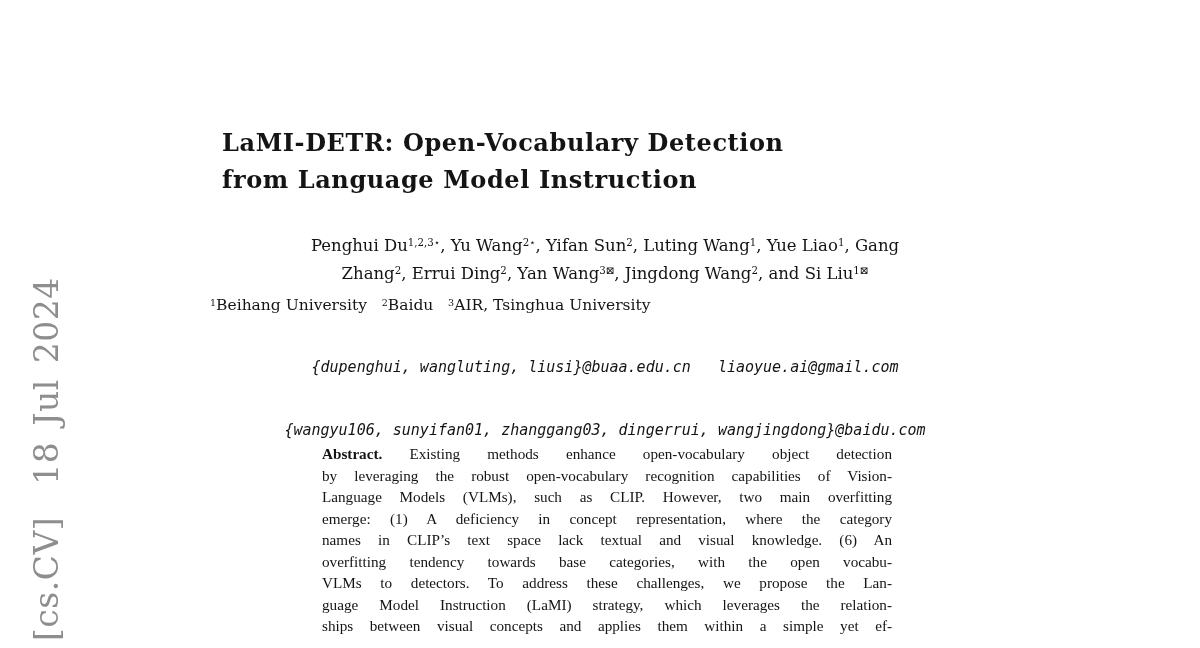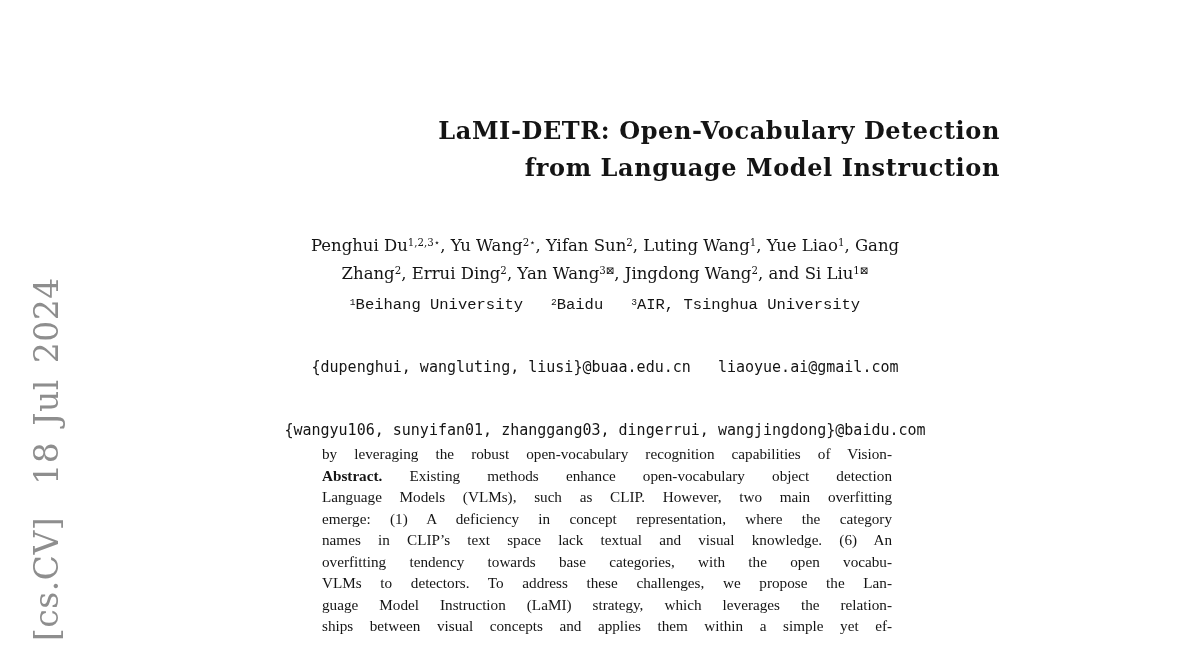--- a/index.html
+++ b/index.html
@@ -23,22 +23,22 @@
     line-height: 1;
     white-space: pre;
     word-spacing: 5px;
     letter-spacing: 0.5px;
   }
   .title {
     position: absolute;
     top: 112px;
     left: 210px;
     width: 790px;
-    margin: 0;
-    text-align: right;
+    margin: 12px;
+    text-align: left;
     font-family: "DejaVu Serif", serif;
     font-weight: bold;
     font-size: 24px;
     line-height: 37px;
     letter-spacing: 0.6px;
   }
   .title-line { display: block; }
   .authors {
     position: absolute;
     top: 233px;
@@ -51,36 +51,35 @@
   .sup {
     font-size: 62%;
     position: relative;
     top: -0.45em;
   }
   .affil {
     position: absolute;
     top: 295px;
     left: 210px;
     width: 790px;
-    text-align: center;
     font-size: 15.5px;
     line-height: 21px;
     white-space: pre;
-    font-family: Liberation Mono, monospace;
   }
   .emails {
     position: absolute;
     top: 314px;
     left: 210px;
     width: 790px;
     text-align: center;
     font-family: "DejaVu Sans Mono", monospace;
     font-size: 15px;
     line-height: 21.3px;
     white-space: pre;
+    font-style: italic;
   }
   .abstract {
     position: absolute;
     top: 445px;
     left: 322px;
     width: 570px;
     font-family: "Liberation Serif", serif;
     font-size: 15.2px;
   }
   .abs-line {
@@ -109,22 +108,22 @@
   </div>
 
   <div class="affil"><span class="sup">1</span><span>Beihang University   </span><span class="sup">2</span><span>Baidu   </span><span class="sup">3</span><span>AIR, Tsinghua University</span></div>
 
   <div class="emails">
     <div>{dupenghui, wangluting, liusi}@buaa.edu.cn   liaoyue.ai@gmail.com</div>
     <div>{wangyu106, sunyifan01, zhanggang03, dingerrui, wangjingdong}@baidu.com</div>
   </div>
 
   <div class="abstract">
+    <div class="abs-line"><b class="abs-label">Abstract.</b> <span>Existing methods enhance open-vocabulary object detection</span></div>
     <div class="abs-line">by leveraging the robust open-vocabulary recognition capabilities of Vision-</div>
-    <div class="abs-line"><b class="abs-label">Abstract.</b> <span>Existing methods enhance open-vocabulary object detection</span></div>
     <div class="abs-line">Language Models (VLMs), such as CLIP. However, two main overfitting</div>
     <div class="abs-line">emerge: (1) A deficiency in concept representation, where the category</div>
     <div class="abs-line">names in CLIP’s text space lack textual and visual knowledge. (6) An</div>
     <div class="abs-line">overfitting tendency towards base categories, with the open vocabu-</div>
     <div class="abs-line">VLMs to detectors. To address these challenges, we propose the Lan-</div>
     <div class="abs-line">guage Model Instruction (LaMI) strategy, which leverages the relation-</div>
     <div class="abs-line">ships between visual concepts and applies them within a simple yet ef-</div>
   </div>
 
 </div>

